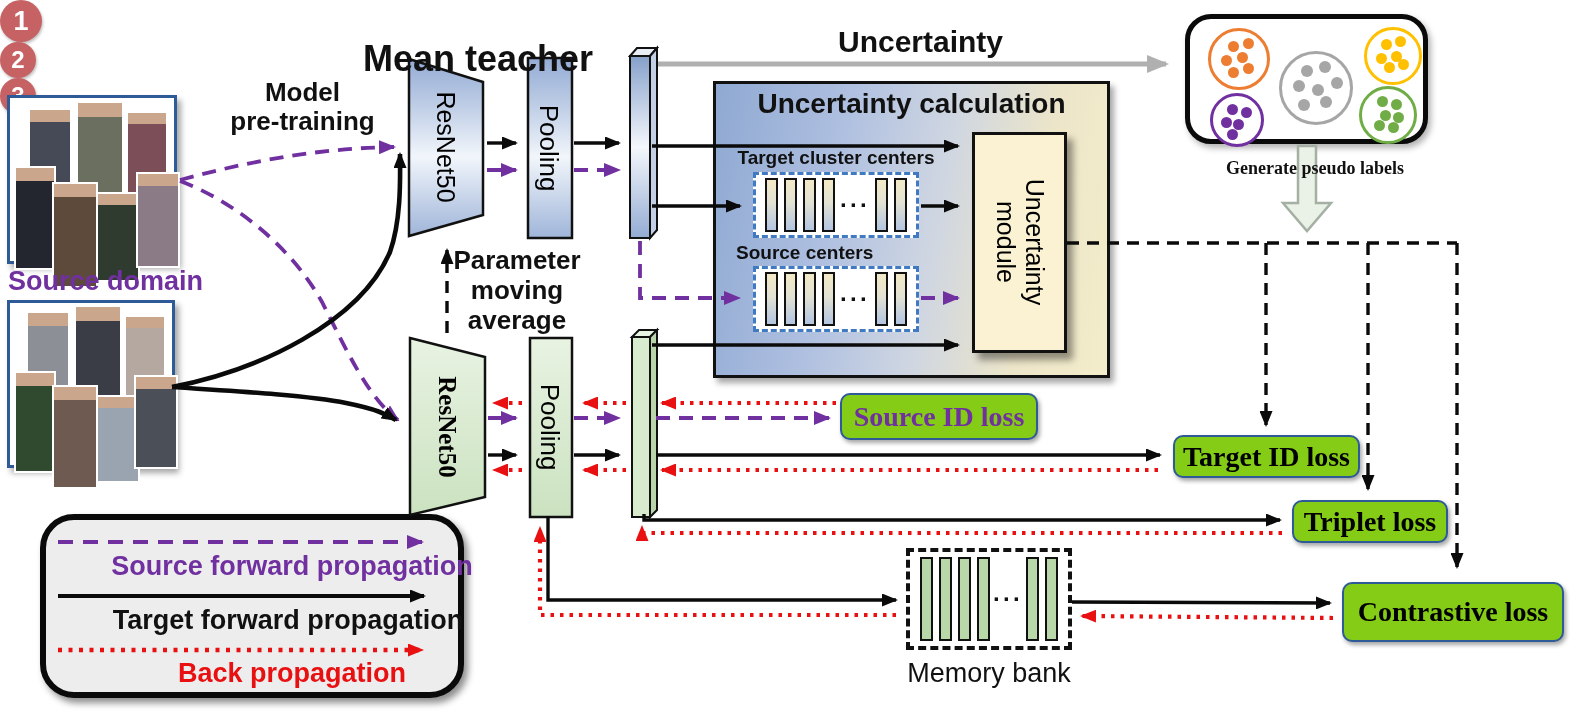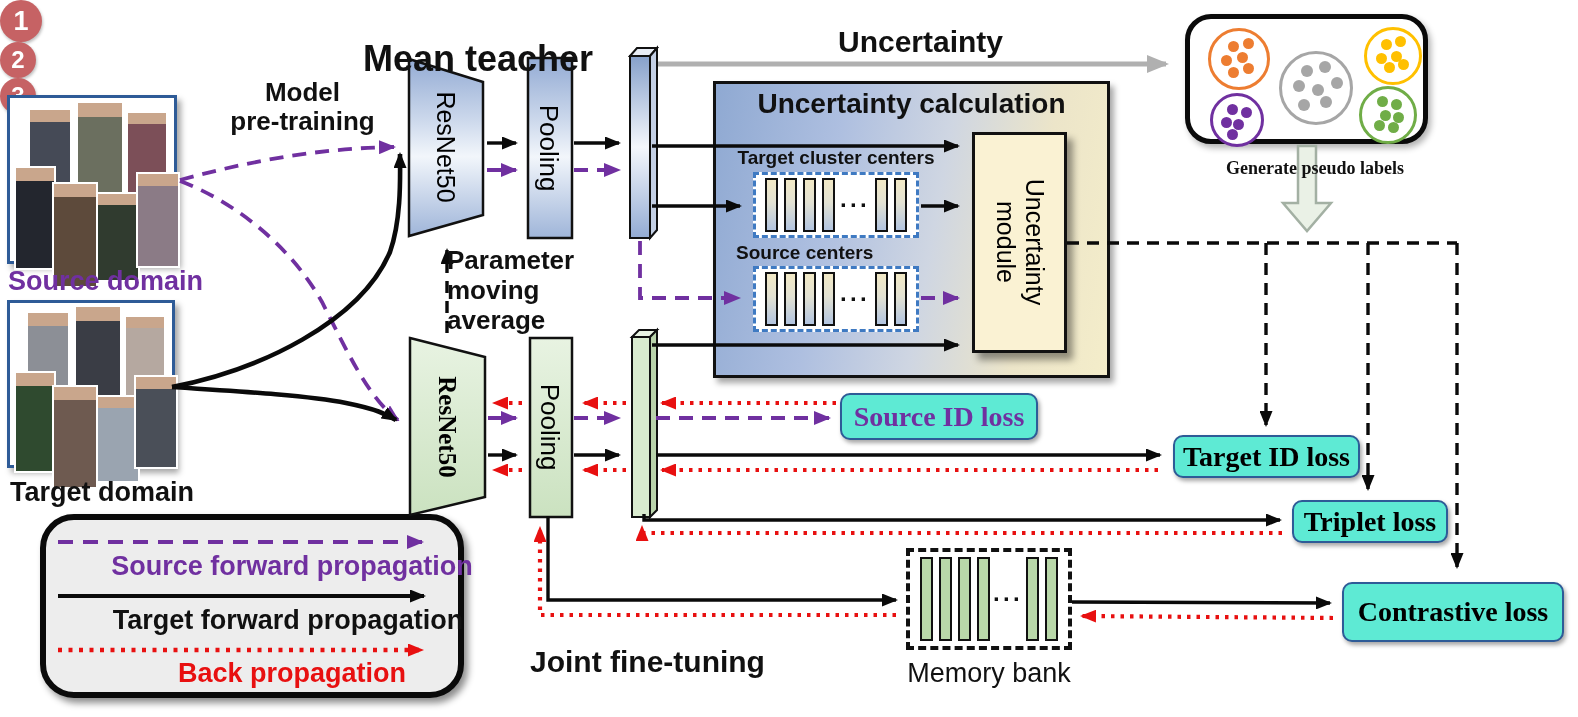--- a/index.html
+++ b/index.html
@@ -25,21 +25,21 @@
   .cbar{width:13px;height:54px;border:2px solid #111;box-sizing:border-box;
         background:linear-gradient(180deg,#f2e9c6 0%,#e3e2d3 45%,#b3c5e0 100%);margin:0 3px;}
   .cdots{flex:1;text-align:center;font-weight:bold;font-size:24px;letter-spacing:2px;color:#111;}
   .module-box{background:#faf2d3;border:3.5px solid #111;box-shadow:6px 7px 7px rgba(0,0,0,.4);}
   .vtext{position:absolute;z-index:4;text-align:center;transform:rotate(90deg);white-space:nowrap;}
   
   .cluster-box{background:#fff;border:5px solid #0a0a0a;border-radius:26px;box-shadow:3px 4px 6px rgba(0,0,0,.3);}
   .cluster-circle{position:absolute;border-radius:50%;background:#fff;}
   .cluster-dot{position:absolute;border-radius:50%;}
   
-  .loss-box{background:#5eead4;border:2.5px solid #2e5b97;border-radius:10px;z-index:2;
+  .loss-box{background:#84cc16;border:2.5px solid #2e5b97;border-radius:10px;z-index:2;
             display:flex;align-items:center;justify-content:center;
             font-family:"Liberation Serif", serif;font-weight:bold;font-size:28px;
             box-shadow:2px 3px 4px rgba(0,0,0,.35);}
   
   .memory-box{border:4px dashed #111;background:#fff;display:flex;align-items:center;padding:0 7px;z-index:2;}
   .mbar{width:13px;height:84px;border:2px solid #111;box-sizing:border-box;background:#b9d8a9;margin:0 3px;}
   .serifb{font-family:"Liberation Serif", serif;font-weight:bold;}
 </style>
 </head>
 <body>
@@ -285,29 +285,27 @@
   <div class="step-circle" style="left:186px;top:87px;width:42px;height:42px;font-size:27px;">1</div>
   <div class="lbl" style="left:215px;top:78px;width:175px;text-align:center;font-size:26px;font-weight:600;line-height:29px;">
     <div>Model</div>
     <div>pre-training</div>
   </div>
 
   <div class="step-circle" style="left:788px;top:23px;width:36px;height:36px;font-size:24px;">2</div>
   <div class="lbl" style="left:838px;top:25px;font-size:30px;font-weight:600;">Uncertainty</div>
 
   <div class="step-circle" style="left:479px;top:643px;width:36px;height:36px;font-size:24px;">3</div>
-  <div class="lbl" style="left:530px;top:645px;font-size:30px;font-weight:600;">Joint fine-tuning</div>
 
   <div class="lbl" style="left:8px;top:266px;font-size:27px;font-weight:600;color:#7030a0;">Source domain</div>
-  <div class="lbl" style="left:10px;top:477px;font-size:27px;font-weight:600;">Target domain</div>
 
   <div class="vtext" style="left:361px;top:133px;width:170px;height:28px;font-size:25px;">ResNet50</div>
   <div class="vtext" style="left:465px;top:134px;width:170px;height:28px;font-size:26px;">Pooling</div>
   <div class="vtext serifb" style="left:362px;top:413px;width:170px;height:28px;font-size:25px;">ResNet50</div>
   <div class="vtext" style="left:466px;top:413px;width:170px;height:28px;font-size:26px;">Pooling</div>
 
-  <div class="lbl" style="left:447px;top:245px;width:140px;text-align:left;font-size:26px;font-weight:600;line-height:30px;">
+  <div class="lbl" style="left:447px;top:245px;width:140px;text-align:center;font-size:26px;font-weight:600;line-height:30px;">
     <div>Parameter</div>
     <div>moving</div>
     <div>average</div>
   </div>
 
 </div>
 
 </body></html>

